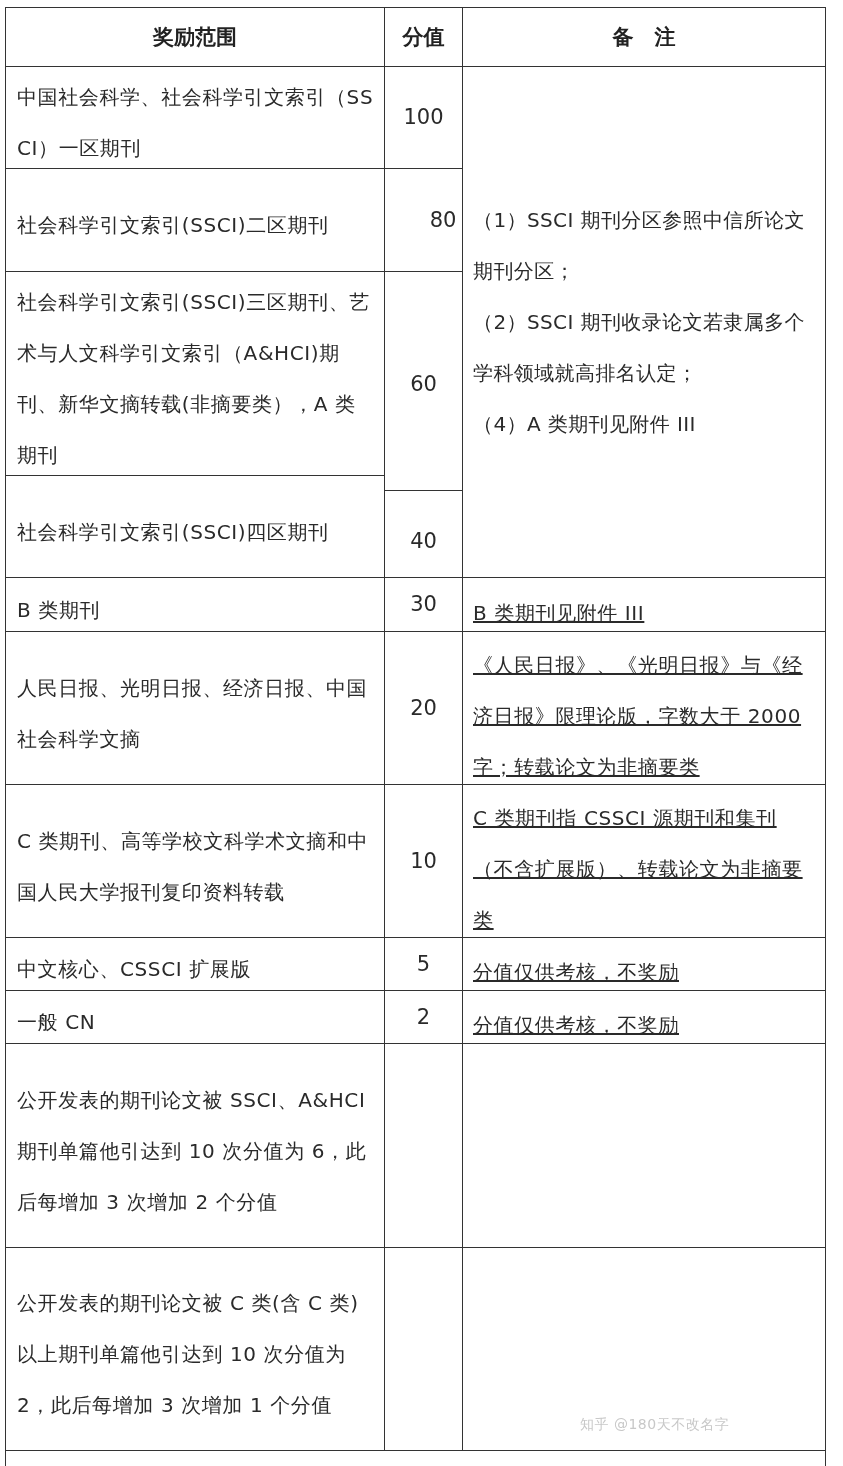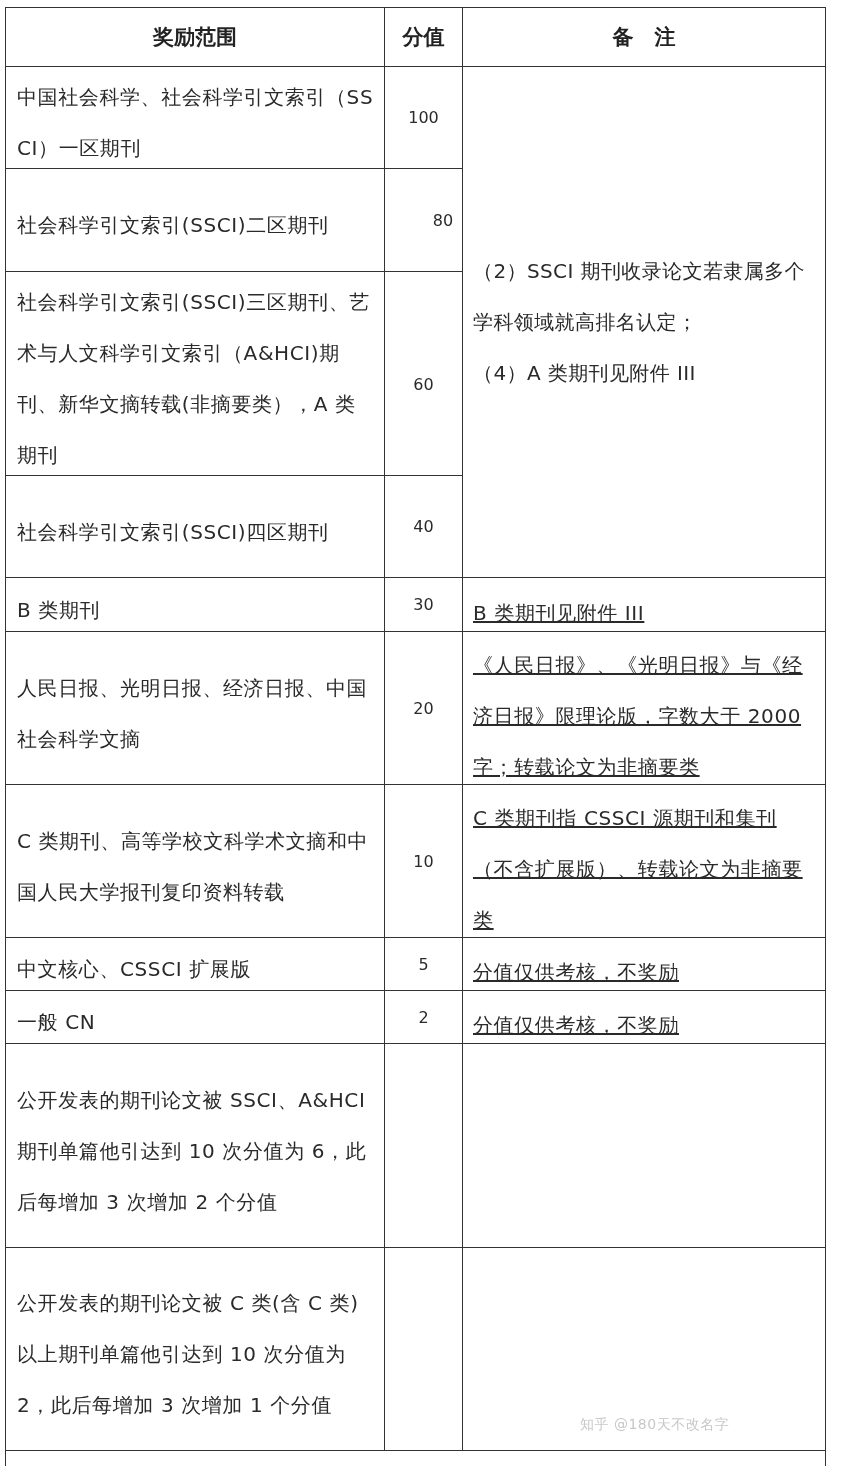--- a/index.html
+++ b/index.html
@@ -13,21 +13,21 @@
   .cell {
     position: absolute; box-sizing: border-box;
     border: 1.5px solid #333;
     margin-left: -1px; margin-top: -1px;
     display: flex; align-items: center;
     font-size: 20px; line-height: 51px;
     background: #fff;
   }
   .cell .txt { padding: 11px 10px 0 11px; word-break: break-all; letter-spacing: 0.6px; }
   .hdr { justify-content: center; font-weight: bold; font-size: 21px; color: #222; }
-  .num { justify-content: center; font-size: 16px; }
+  .num { justify-content: center; font-size: 21px; }
   .note .txt { padding: 17px 8px 0 10px; text-decoration: underline; }
   .notes-list { padding: 0 6px 0 10px; }
   .notes-list div { letter-spacing: 0.4px; }
   .watermark {
     position: absolute; left: 580px; top: 1416px;
     font-size: 14px; color: #c8c8c8; letter-spacing: 0.5px;
     white-space: nowrap;
   }
 </style>
 </head>
@@ -62,26 +62,27 @@
   <div class="cell" style="left:6px;top:272px;width:380px;height:205px;">
     <div class="txt">社会科学引文索引(SSCI)三区期刊、艺术与人文科学引文索引（A&amp;HCI)期刊、新华文摘转载(非摘要类），A 类期刊</div>
   </div>
   <div class="cell num" style="left:385px;top:272px;width:79px;height:226px;">
     <span>60</span>
   </div>
 
   <div class="cell" style="left:6px;top:476px;width:380px;height:103px;">
     <div class="txt">社会科学引文索引(SSCI)四区期刊</div>
   </div>
-  <div class="cell num" style="left:385px;top:476px;width:79px;height:103px;">
+  <div class="cell num" style="left:385px;top:491px;width:79px;height:103px;">
     <span>40</span>
   </div>
 
   <div class="cell note" style="left:463px;top:67px;width:364px;height:512px;">
     <div class="notes-list">
+      <div>（1）SSCI 期刊分区参照中信所论文期刊分区；</div>
       <div>（2）SSCI 期刊收录论文若隶属多个学科领域就高排名认定；</div>
       <div>（4）A 类期刊见附件 III</div>
     </div>
   </div>
 
   <div class="cell" style="left:6px;top:578px;width:380px;height:55px;">
     <div class="txt">B 类期刊</div>
   </div>
   <div class="cell num" style="left:385px;top:578px;width:79px;height:55px;">
     <span>30</span>

